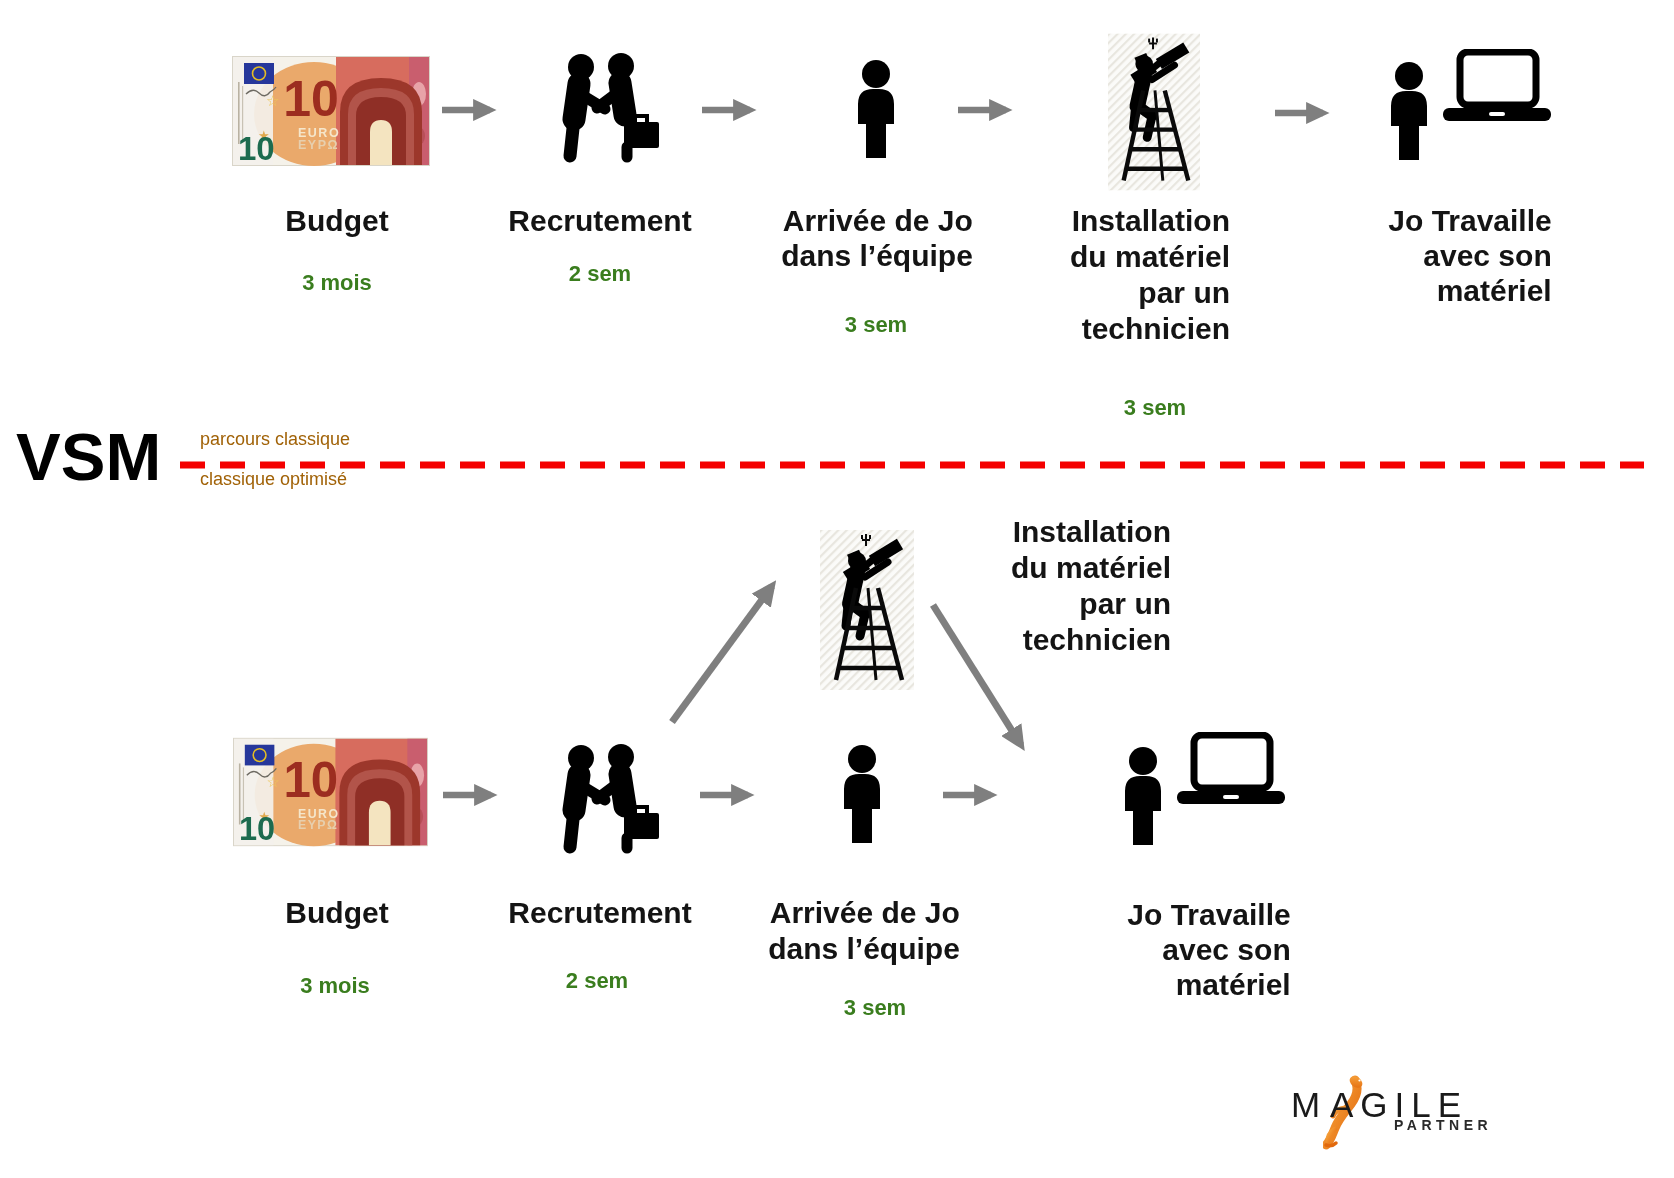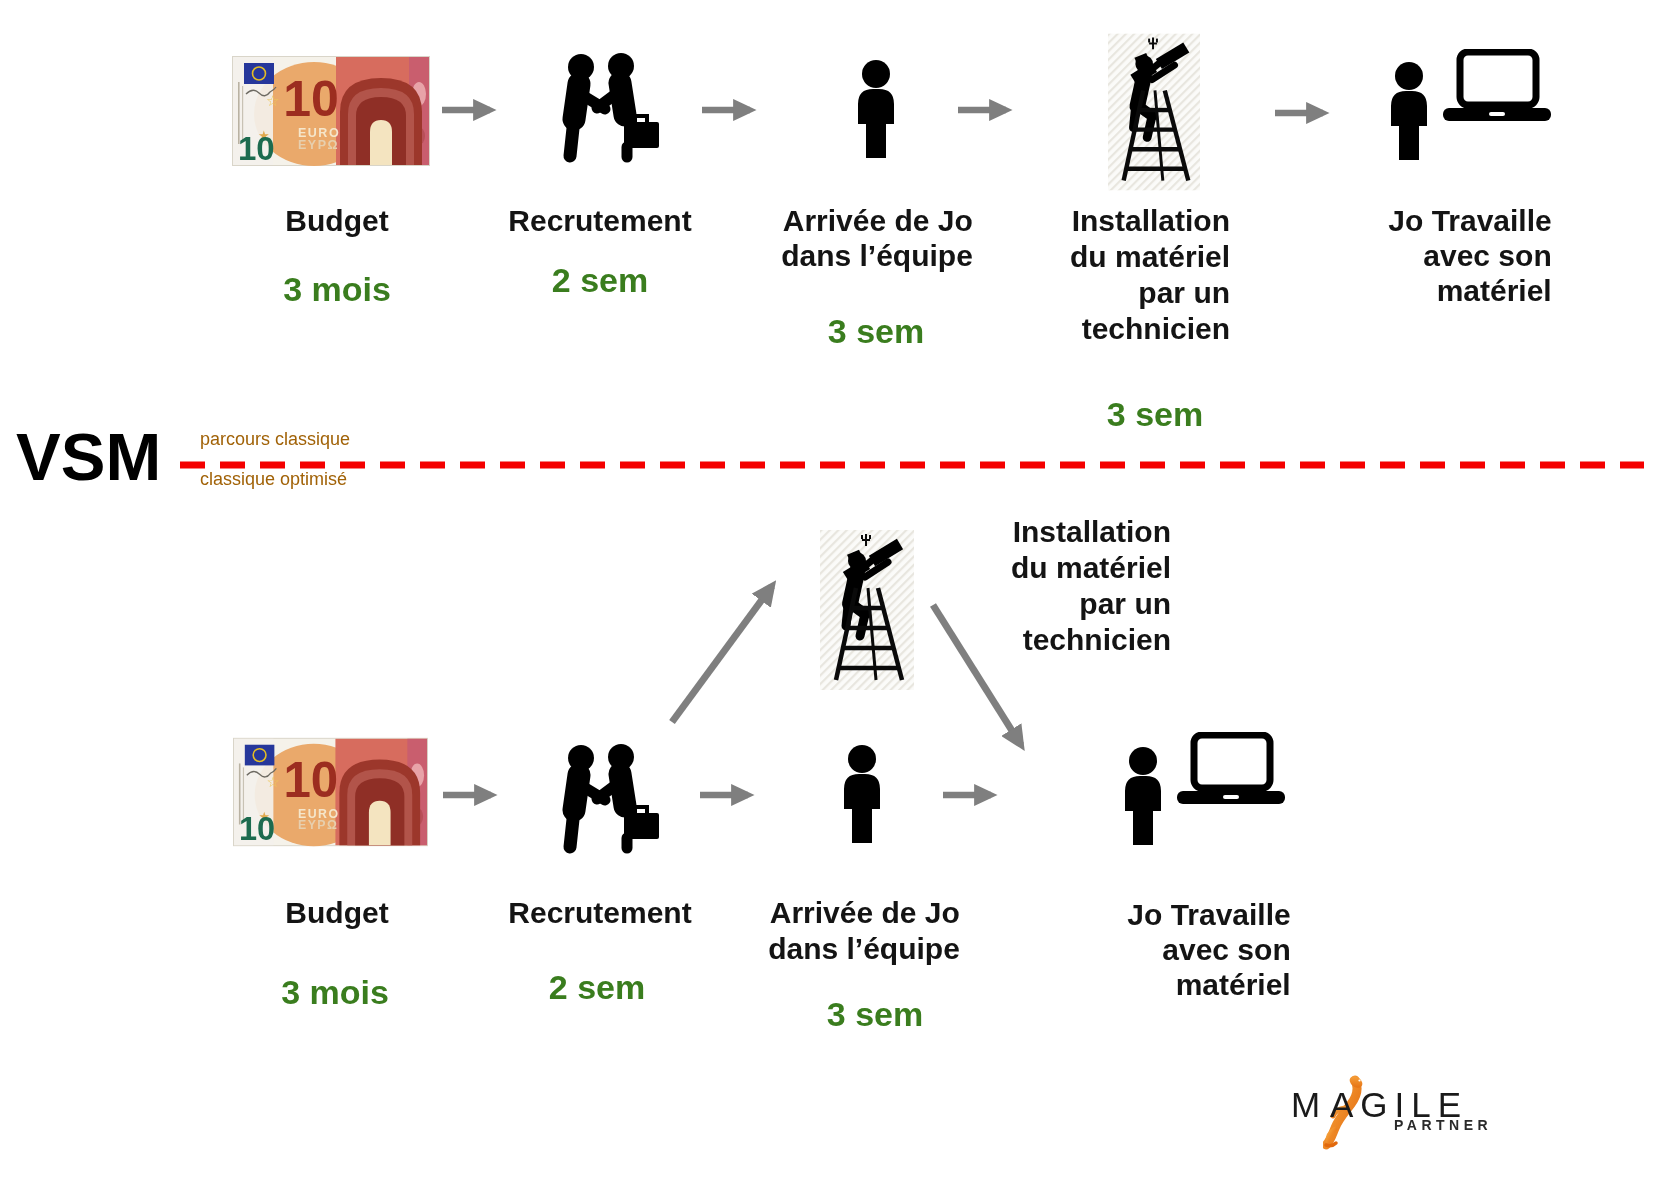--- a/index.html
+++ b/index.html
@@ -3,21 +3,21 @@
 <meta charset="utf-8">
 <style>
   html,body{margin:0;padding:0;background:#fff}
   #canvas{position:relative;width:1674px;height:1178px;background:#ffffff;
           font-family:"Liberation Sans","DejaVu Sans",sans-serif;overflow:hidden}
   .abs{position:absolute}
   .step-label{position:absolute;transform:translateX(-50%);text-align:right;
               font-weight:bold;font-size:30px;line-height:35px;color:#141414;white-space:nowrap}
   .lh36{line-height:36px}
   .duration{position:absolute;transform:translateX(-50%);font-weight:bold;
-            font-size:34px;color:#3a7d1e;white-space:nowrap}
+            font-size:22px;color:#3a7d1e;white-space:nowrap}
   .vsm{position:absolute;left:16px;top:418px;font-weight:bold;font-size:67px;color:#000}
   .redlbl{position:absolute;font-size:18px;color:#a16207;white-space:nowrap}
   .logo-m,.logo-agile{position:absolute;font-size:35px;color:#1a1a1a;letter-spacing:7px;font-weight:400}
   .logo-partner{position:absolute;font-size:14px;color:#2a2a2a;letter-spacing:4.5px;font-weight:700}
   svg text{font-family:"Liberation Sans","DejaVu Sans",sans-serif}
 </style>
 </head>
 <body>
 
 <div id="canvas">

